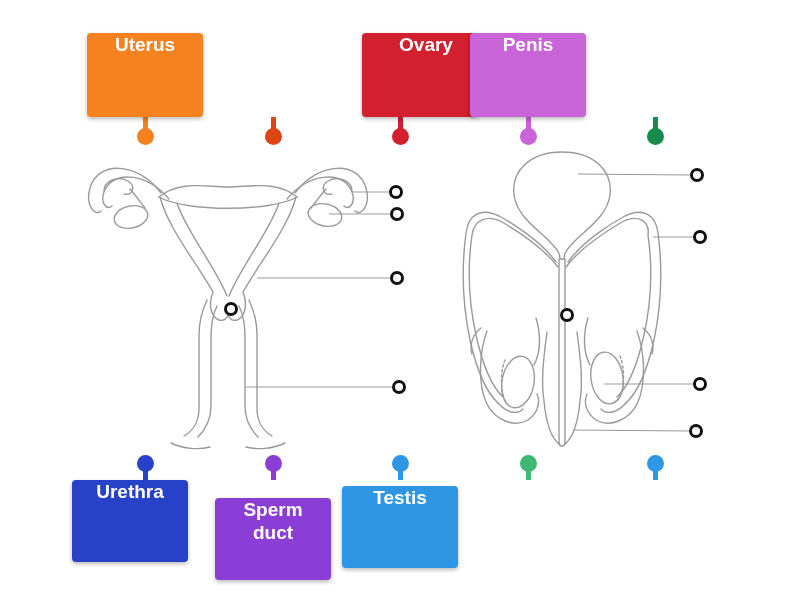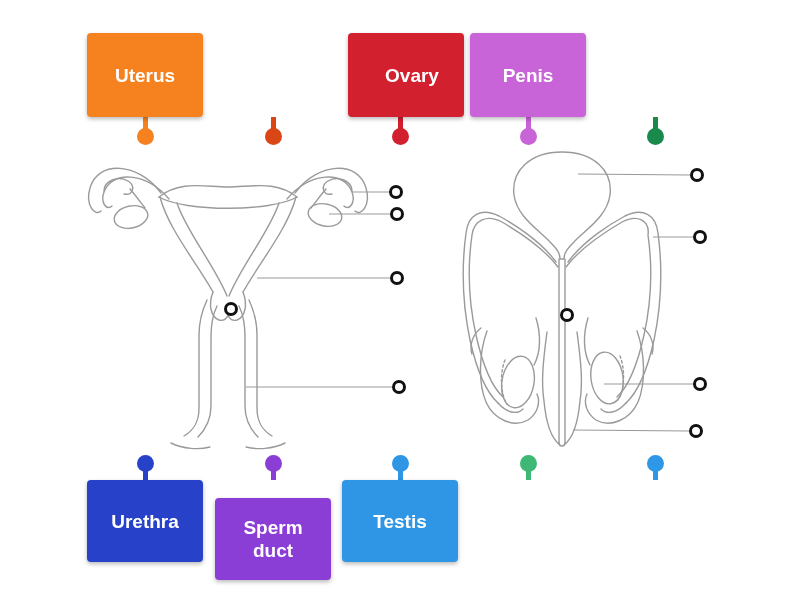--- a/index.html
+++ b/index.html
@@ -1,20 +1,20 @@
 <!DOCTYPE html>
 <html><head>
 <meta charset="utf-8">
 <style>
   html,body{margin:0;padding:0;}
   body{font-family:"Liberation Sans", sans-serif;}
   .stage{position:relative;width:800px;height:600px;background:#ffffff;overflow:hidden;}
   .diagram-svg{position:absolute;left:0;top:0;width:800px;height:600px;z-index:1;pointer-events:none;}
   .tile{position:absolute;width:116px;box-sizing:border-box;padding:0 12px;
-        display:flex;align-items:center;justify-content:center;text-align:center;
+        display:flex;align-items:flex-start;justify-content:center;text-align:center;
         color:#ffffff;font-weight:bold;font-size:19px;line-height:23px;
         border-radius:4px;box-shadow:0 2px 4px rgba(0,0,0,.28);z-index:3;cursor:grab;}
   .tile.top{top:33px;height:84px;}
   .tile.bottom{top:480px;height:82px;}
   .stem{position:absolute;width:5px;z-index:2;}
   .dot{position:absolute;width:17px;height:17px;border-radius:50%;z-index:2;}
   .target{position:absolute;width:14px;height:14px;box-sizing:border-box;
           border:3.5px solid #111111;background:#ffffff;border-radius:50%;z-index:2;cursor:pointer;}
 </style>
 </head>
@@ -84,46 +84,46 @@
       <line x1="578" y1="174" x2="690" y2="175"></line>
       <line x1="653" y1="237" x2="693" y2="237"></line>
       <line x1="604" y1="384" x2="693" y2="384"></line>
       <line x1="573" y1="430" x2="689" y2="431"></line>
     </g>
   </svg>
 
   <div class="tile top" style="left: 87px; background-color: rgb(245, 130, 31);">
       <span>Uterus</span>
     </div>
-  <div class="tile top" style="left: 348px; background-color: rgb(210, 32, 47); padding-left: 24px;">
+  <div class="tile top" style="left: 362px; background-color: rgb(210, 32, 47); padding-left: 24px;">
       <span>Ovary</span>
     </div>
   <div class="tile top" style="left: 470px; background-color: rgb(201, 99, 216);">
       <span>Penis</span>
     </div>
 
   <div class="stem" style="left: 142.5px; top: 117px; height: 12px; background-color: rgb(245, 130, 31);"></div>
   <div class="stem" style="left: 270.5px; top: 117px; height: 12px; background-color: rgb(219, 71, 20);"></div>
   <div class="stem" style="left: 397.5px; top: 117px; height: 12px; background-color: rgb(210, 32, 47);"></div>
   <div class="stem" style="left: 525.5px; top: 117px; height: 12px; background-color: rgb(201, 99, 216);"></div>
   <div class="stem" style="left: 652.5px; top: 117px; height: 12px; background-color: rgb(23, 138, 76);"></div>
 
   <div class="dot" style="left: 136.5px; top: 128px; background-color: rgb(245, 130, 31);"></div>
   <div class="dot" style="left: 264.5px; top: 128px; background-color: rgb(219, 71, 20);"></div>
   <div class="dot" style="left: 391.5px; top: 128px; background-color: rgb(210, 32, 47);"></div>
   <div class="dot" style="left: 519.5px; top: 128px; background-color: rgb(201, 99, 216);"></div>
   <div class="dot" style="left: 646.5px; top: 128px; background-color: rgb(23, 138, 76);"></div>
 
-  <div class="tile bottom" style="left: 87px; background-color: rgb(39, 66, 200);">
+  <div class="tile bottom" style="left: 72px; background-color: rgb(39, 66, 200);">
       <span>Urethra</span>
     </div>
   <div class="tile bottom" style="left: 215px; background-color: rgb(139, 62, 214); margin-top: 18px;">
       <span>Sperm duct</span>
     </div>
-  <div class="tile bottom" style="left: 342px; background-color: rgb(46, 150, 229);">
+  <div class="tile bottom" style="left: 342px; background-color: rgb(46, 150, 229); margin-top: 6px;">
       <span>Testis</span>
     </div>
 
   <div class="stem" style="left: 142.5px; top: 469px; height: 11px; background-color: rgb(39, 66, 200);"></div>
   <div class="stem" style="left: 270.5px; top: 469px; height: 11px; background-color: rgb(139, 62, 214);"></div>
   <div class="stem" style="left: 397.5px; top: 469px; height: 11px; background-color: rgb(46, 150, 229);"></div>
   <div class="stem" style="left: 525.5px; top: 469px; height: 11px; background-color: rgb(62, 184, 116);"></div>
   <div class="stem" style="left: 652.5px; top: 469px; height: 11px; background-color: rgb(46, 151, 230);"></div>
 
   <div class="dot" style="left: 136.5px; top: 455px; background-color: rgb(39, 66, 200);"></div>

